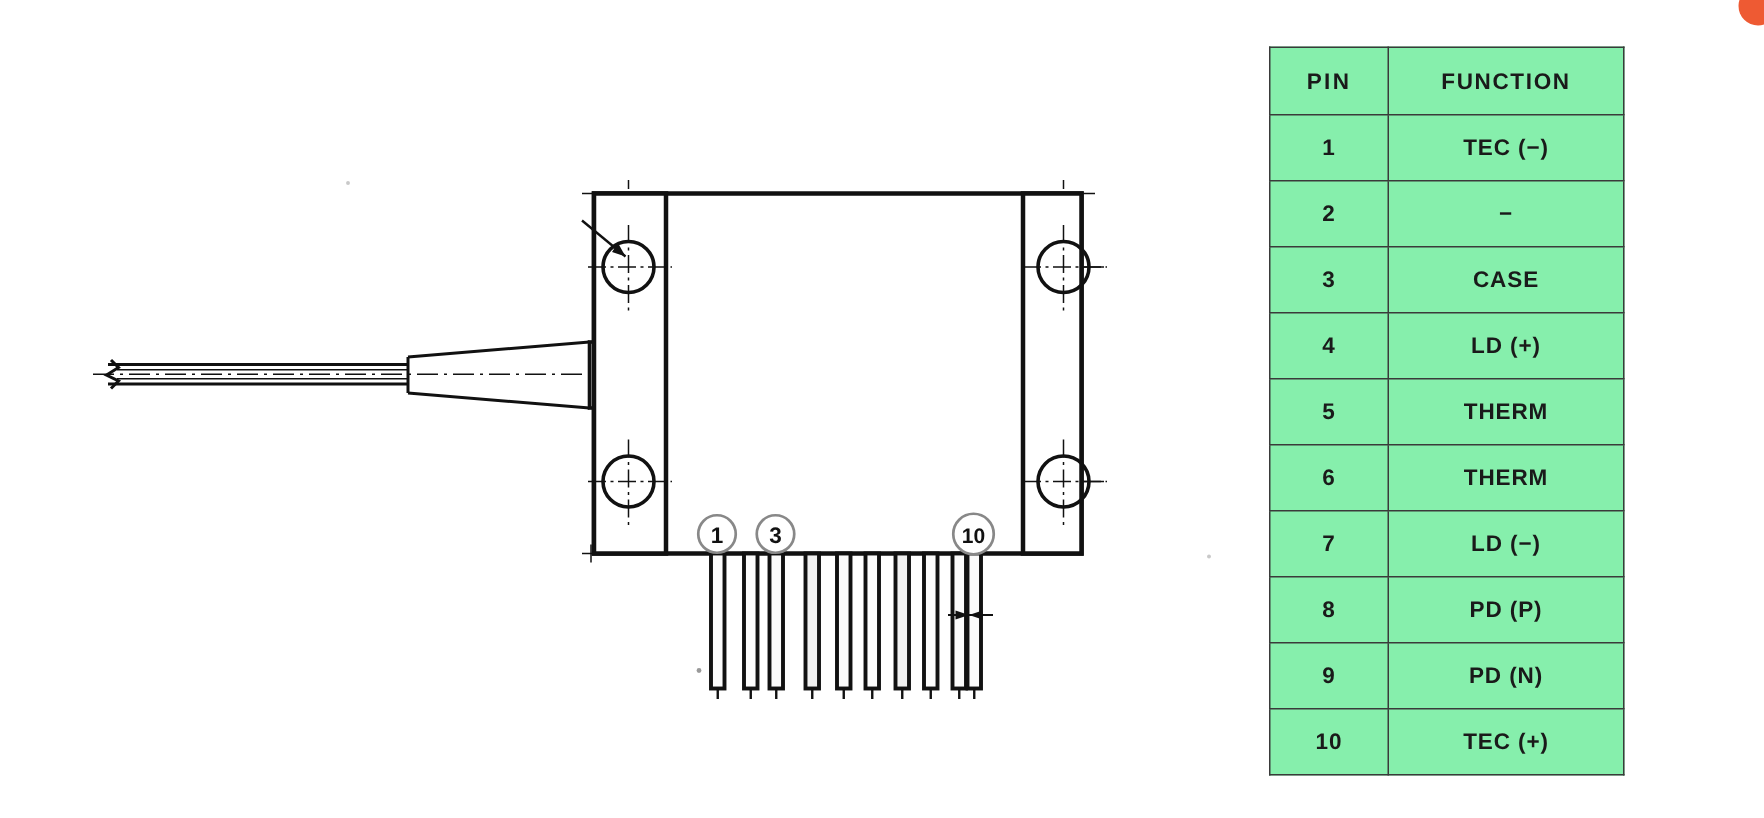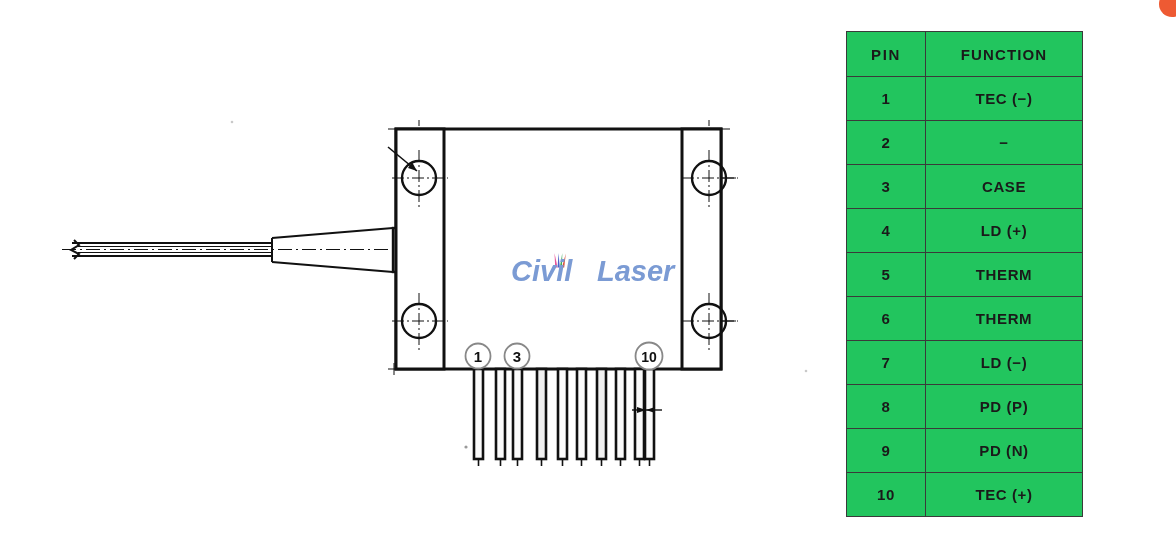--- a/index.html
+++ b/index.html
@@ -55,21 +55,21 @@
     left: 846px;
     top: 31px;
     width: 236px;
     height: 477px;
   }
   table.pin-table {
     width: 236px;
     height: 477px;
     border-collapse: collapse;
     table-layout: fixed;
-    background: #22c55e;
+    background: #86efac;
   }
   table.pin-table td,
   table.pin-table th {
     border: 1.6px solid #3a3a3a;
     text-align: center;
     vertical-align: middle;
     color: #1a1a1a;
     font-weight: bold;
     letter-spacing: 0.6px;
     padding: 0;
@@ -258,33 +258,20 @@
       </g>
 
       <g>
         <circle cx="232" cy="122" r="1.3" fill="#c9c9c9"></circle>
         <circle cx="806" cy="371" r="1.3" fill="#c9c9c9"></circle>
         <circle cx="466" cy="447" r="1.6" fill="#9a9a9a"></circle>
       </g>
     </svg>
   </div>
 
-  <div id="watermark">
-    <svg viewBox="0 0 170 40" xmlns="http://www.w3.org/2000/svg">
-
-      <g>
-        <path d="M 45.5 3 L 48.6 17.5 L 46.2 17.5 Z" fill="#e8559a"></path>
-        <path d="M 49.5 3 L 50.8 17.5 L 48.6 17.5 Z" fill="#4a63c8"></path>
-        <path d="M 53.3 3 L 53.0 17.5 L 50.8 17.5 Z" fill="#3fa95a"></path>
-        <path d="M 56.8 3.5 L 55.2 17.5 L 53.0 17.5 Z" fill="#d94f3d"></path>
-      </g>
-      <text x="2" y="31" font-family="Liberation Sans, sans-serif" font-size="29" font-weight="bold" font-style="italic" fill="#7b9bd4">Civil</text>
-      <text x="88" y="31" font-family="Liberation Sans, sans-serif" font-size="29" font-weight="bold" font-style="italic" fill="#7b9bd4">Laser</text>
-    </svg>
-  </div>
 
   <div id="pin-table-wrap">
     <table class="pin-table">
       <colgroup>
         <col class="c-pin">
         <col class="c-func">
       </colgroup>
       <thead>
         <tr>
           <th class="pin-head">PIN</th>

